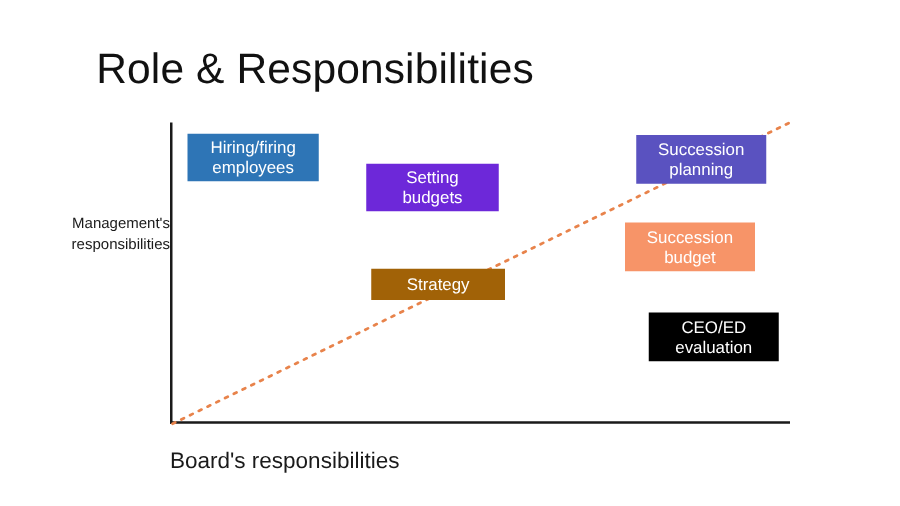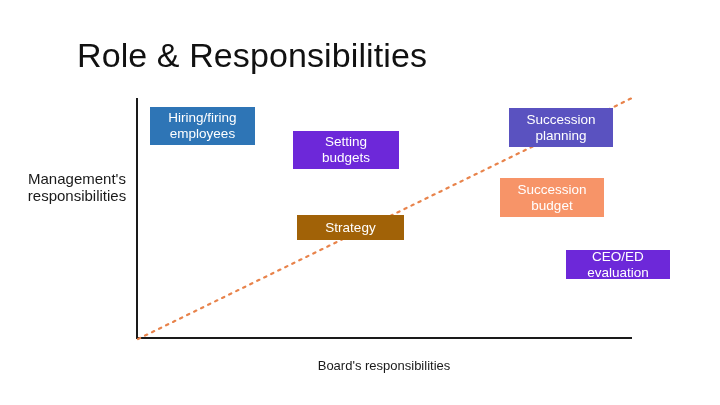--- a/index.html
+++ b/index.html
@@ -64,32 +64,31 @@
     height: 256px;
     pointer-events: none;
   }
 
   
   #y-axis-label {
     position: absolute;
     left: 18px;
     top: 170px;
     width: 118px;
-    font-size: 15px;
+    font-size: 12px;
     line-height: 17px;
     color: #1a1a1a;
-    text-align: center;
+    text-align: right;
   }
   #x-axis-label {
     position: absolute;
     left: 136px;
     top: 358px;
     width: 496px;
-    text-align: center;
-    font-size: 13px;
+    font-size: 18px;
     color: #1a1a1a;
   }
 
   
   .box {
     position: absolute;
     display: flex;
     align-items: center;
     justify-content: center;
     text-align: center;
@@ -123,17 +122,17 @@
   <div id="boxes-layer">
       <div class="box" style="left: 150px; top: 107px; width: 105px; height: 38px; background: rgb(46, 117, 182);">Hiring/firing
 employees</div>
       <div class="box" style="left: 293px; top: 131px; width: 106px; height: 38px; background: #6d28d9;">Setting
 budgets</div>
       <div class="box" style="left: 297px; top: 215px; width: 107px; height: 25px; background: #a16207;">Strategy</div>
       <div class="box" style="left: 509px; top: 108px; width: 104px; height: 39px; background: rgb(90, 82, 192);">Succession
 planning</div>
       <div class="box" style="left: 500px; top: 178px; width: 104px; height: 39px; background: rgb(247, 148, 104);">Succession
 budget</div>
-      <div class="box" style="left: 519px; top: 250px; width: 104px; height: 29px; background: #6d28d9; margin-left: 47px;">CEO/ED
+      <div class="box" style="left: 519px; top: 250px; width: 104px; height: 39px; background: #000000;">CEO/ED
 evaluation</div>
     </div>
 
 </div>
 
 </body></html>

